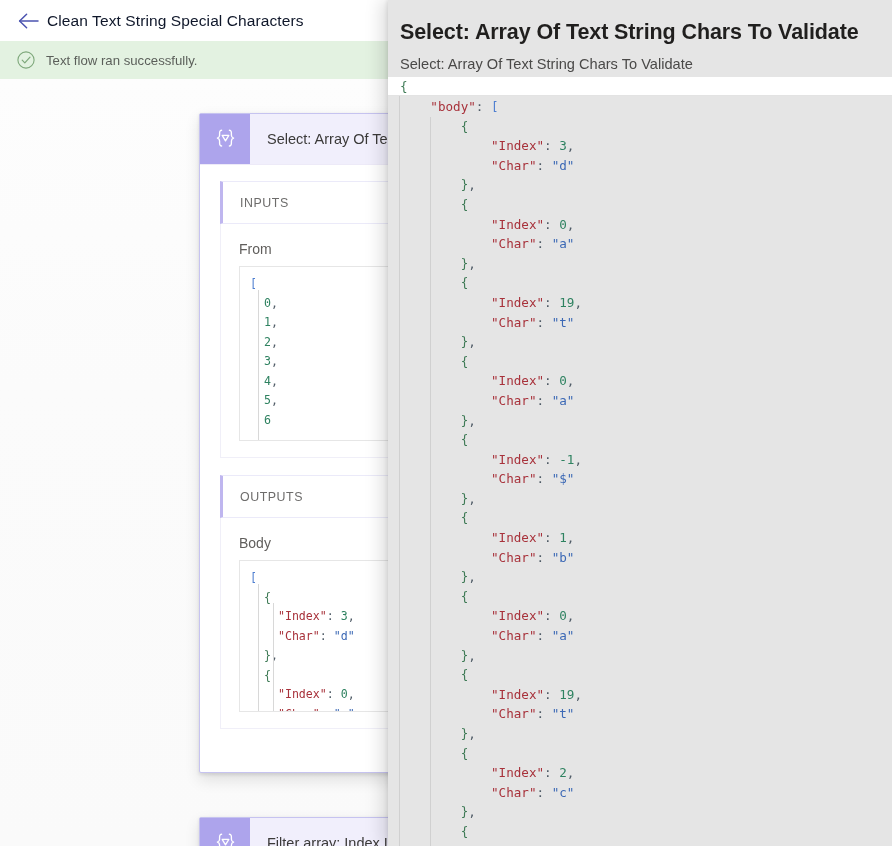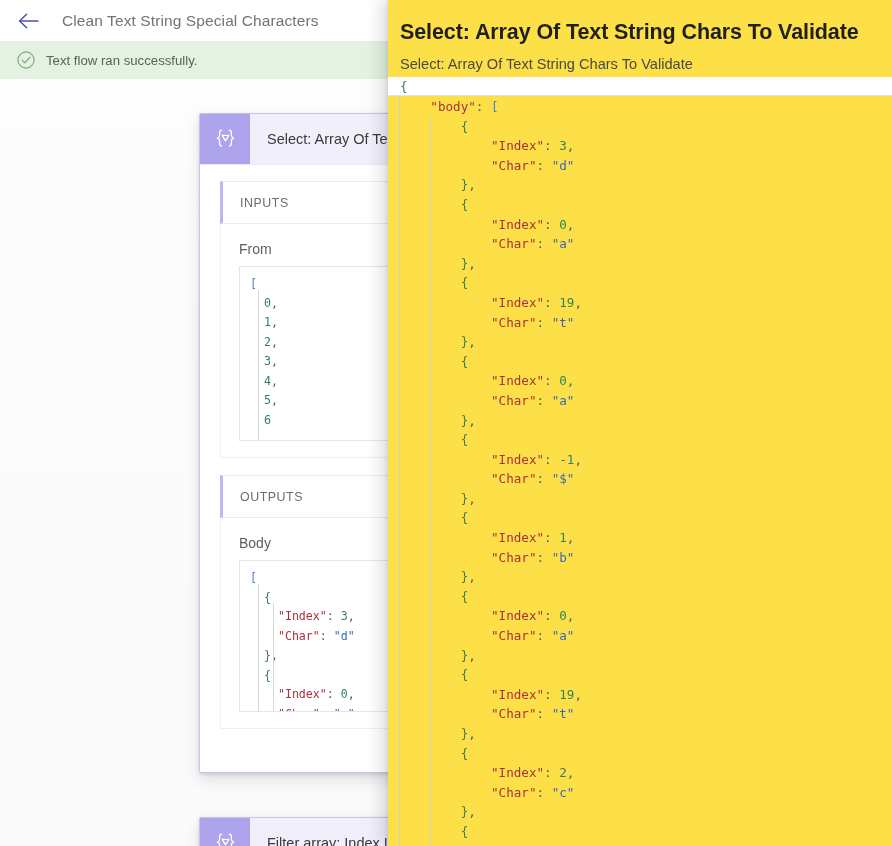--- a/index.html
+++ b/index.html
@@ -39,23 +39,23 @@
     padding-left: 16px;
   }
   .back-arrow {
     width: 26px; height: 26px;
     display: flex; align-items: center; justify-content: center;
     cursor: pointer;
     flex: none;
   }
   .back-arrow svg { display: block; }
   .flow-title {
-    margin-left: 20px;
+    margin-left: 5px;
     font-size: 15.5px;
-    color: #737373;
+    color: #0f172a;
     letter-spacing: 0.1px;
     white-space: nowrap;
   }
 
   
   .banner {
     position: absolute;
     left: 0; top: 41px;
     width: 892px; height: 38px;
     background: #e3f2e1;
@@ -175,21 +175,21 @@
     position: absolute;
     width: 1px;
     background: #d8d8d8;
   }
 
   
   .panel {
     position: absolute;
     left: 388px; top: 0;
     width: 504px; height: 846px;
-    background: #fde047;
+    background: #e5e5e5;
     box-shadow: -7px 0 16px rgba(0,0,0,0.13), -1.5px 0 4px rgba(0,0,0,0.10);
     overflow: hidden;
   }
   .panel-title {
     font-size: 21.5px;
     font-weight: bold;
     color: #201f1e;
     padding: 20px 24px 0 12px;
     letter-spacing: -0.1px;
     white-space: nowrap;

